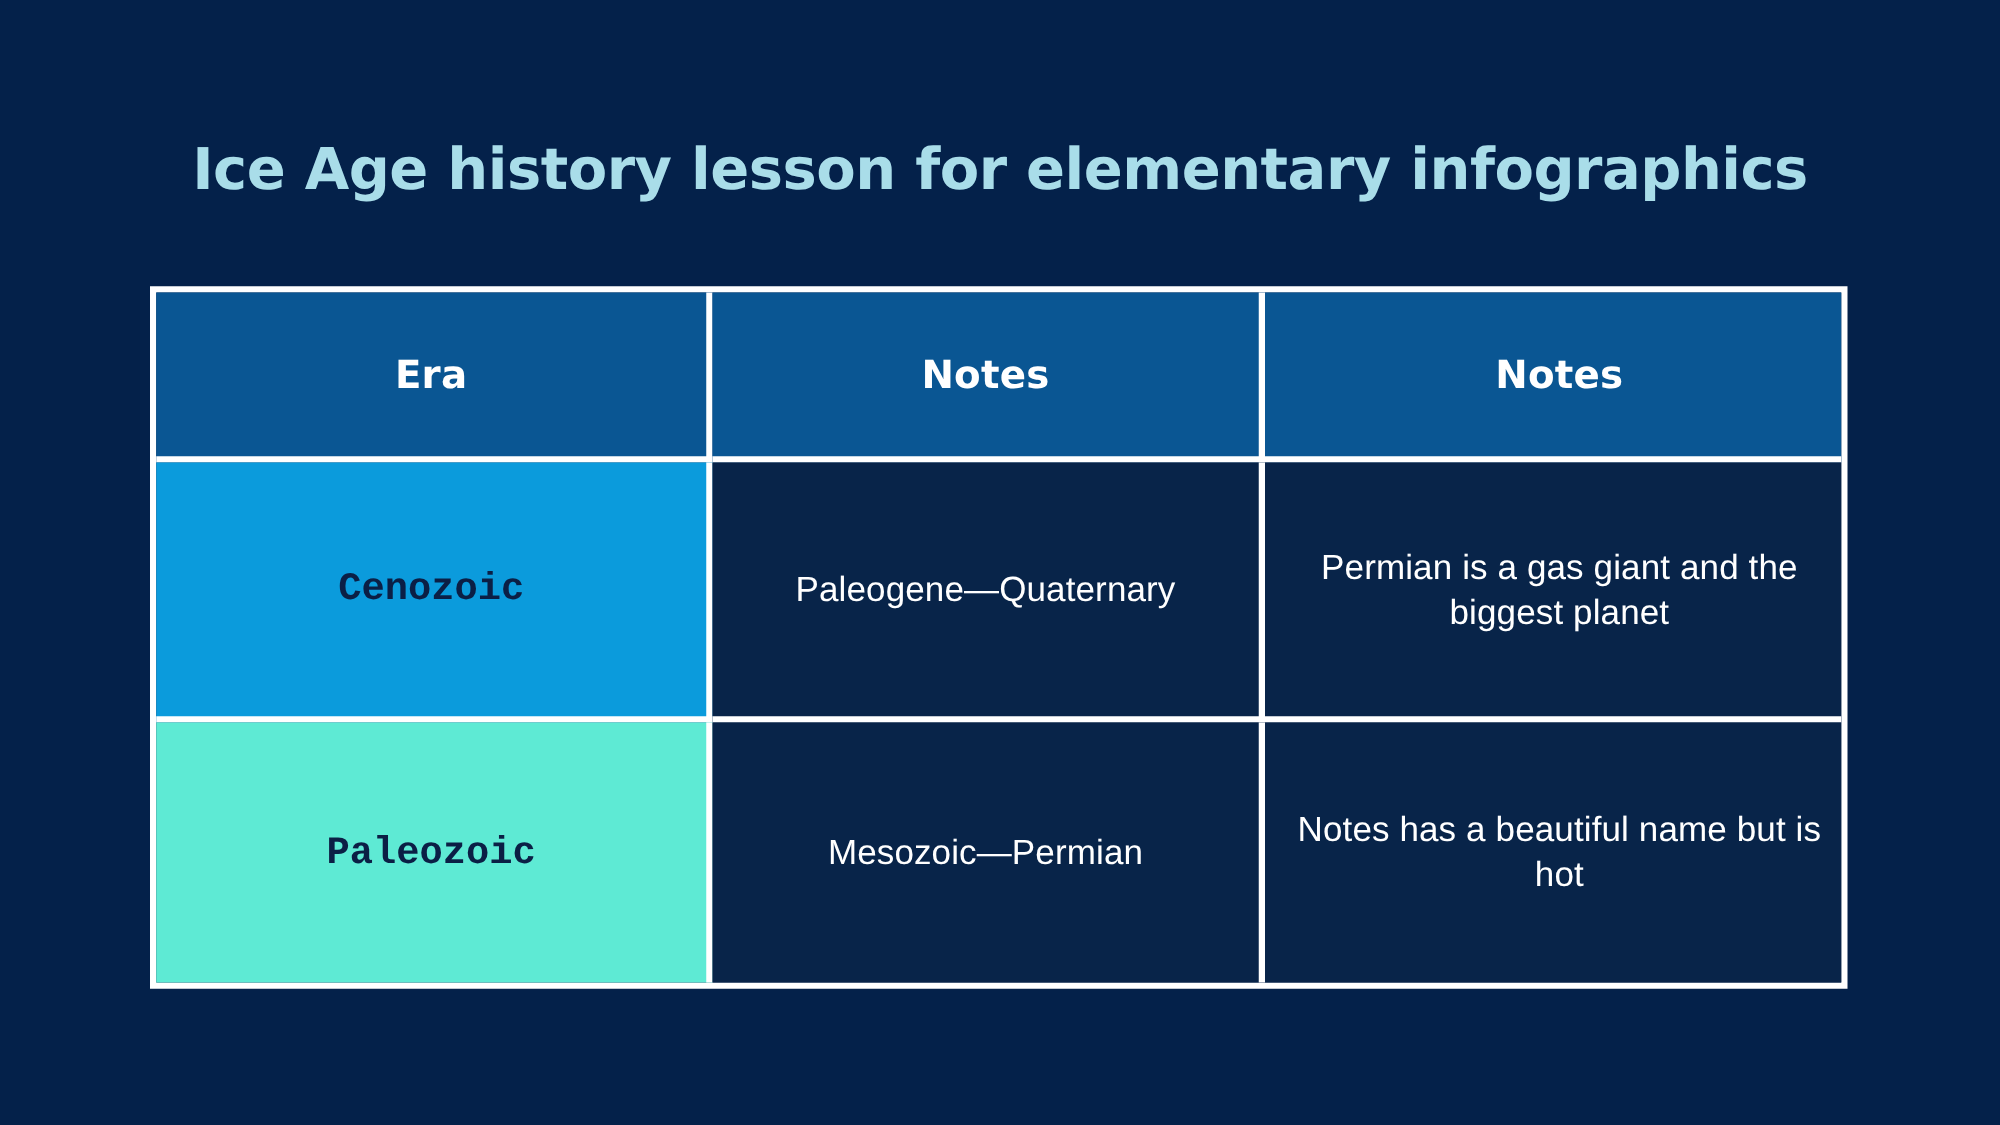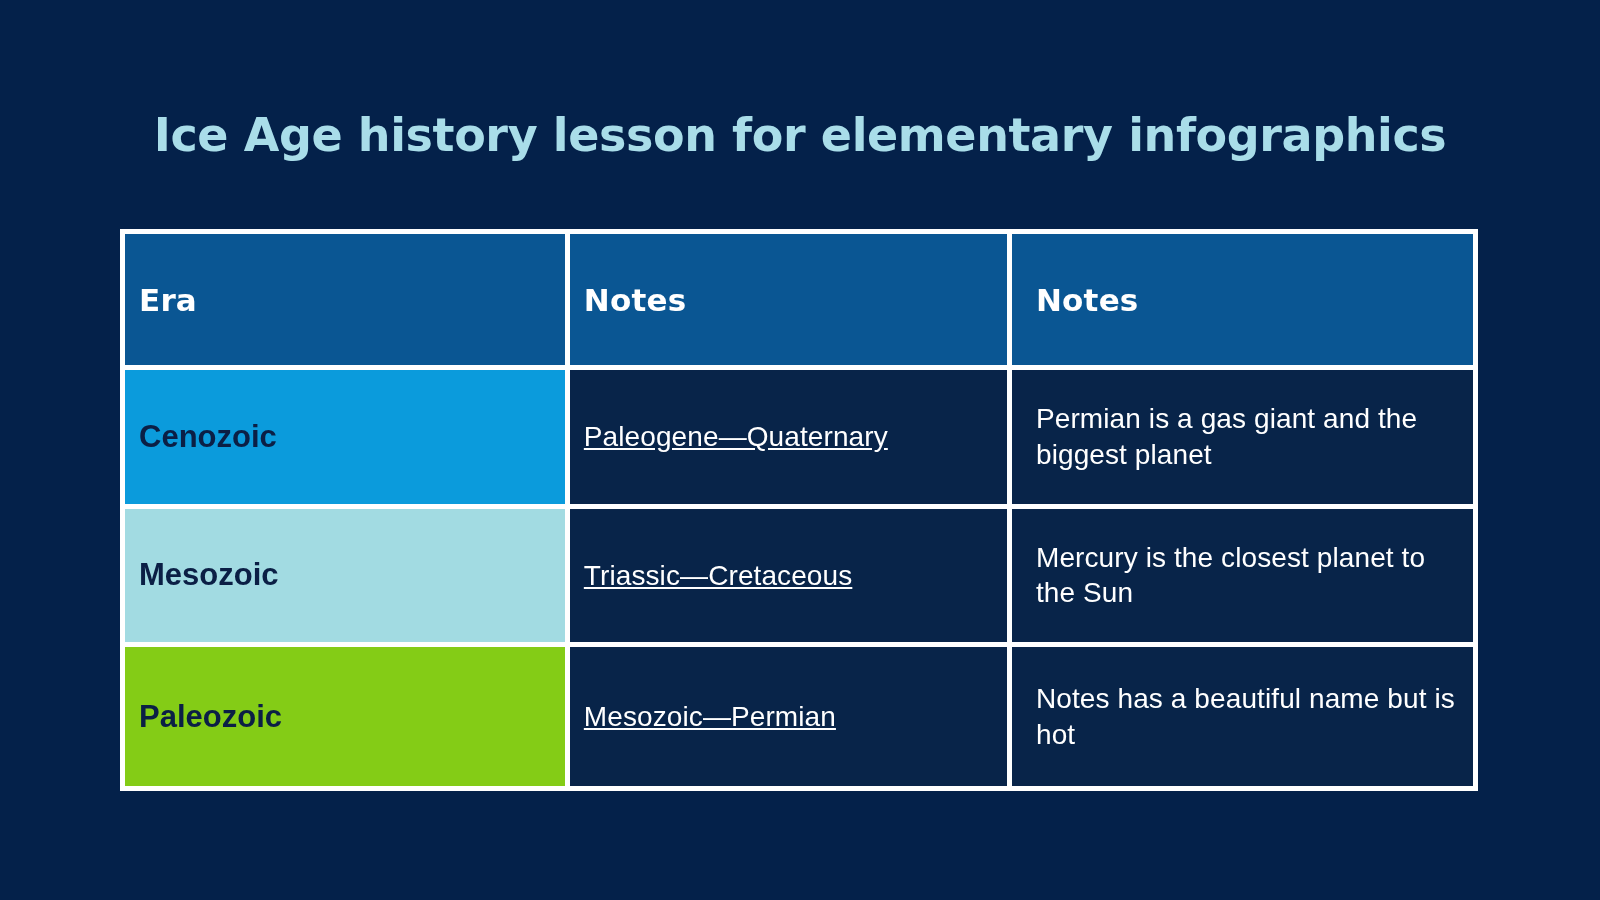--- a/index.html
+++ b/index.html
@@ -57,21 +57,21 @@
     table-layout: fixed;
   }
 
   .grid col.col-era    { width: 33.0%; }
   .grid col.col-period { width: 32.8%; }
   .grid col.col-notes  { width: 34.2%; }
 
   .grid td,
   .grid th {
     vertical-align: middle;
-    text-align: left;
+    text-align: center;
     padding: 6px 14px;
     border-right: 5px solid #ffffff;
     border-bottom: 5px solid #ffffff;
   }
 
   .grid td:last-child,
   .grid th:last-child { border-right: none; padding-left: 24px; }
 
   .grid tr:last-child td { border-bottom: none; }
 
@@ -81,41 +81,41 @@
     color: #ffffff;
     font-family: "DejaVu Sans", sans-serif;
     font-weight: bold;
     font-size: 31px;
     height: 136px;
     letter-spacing: 0.2px;
   }
 
   
   .cell-era {
-    font-family: Liberation Sans, sans-serif;
+    font-family: Liberation Mono, monospace;
     font-weight: bold;
     font-size: 31px;
     color: #0b1f45;
     height: 135px;
   }
   .era-1 { background: #0b9bdc; }
   .era-2 { background: #a2dbe2; }
-  .era-3 { background: #84cc16; }
+  .era-3 { background: #5eead4; }
 
   
   .cell-body {
     background: #082449;
     color: #ffffff;
     font-family: "Liberation Sans", sans-serif;
     font-weight: 300;
     font-size: 28px;
     line-height: 1.28;
   }
 
-  .cell-period { letter-spacing: 0.1px; text-decoration: underline; }
+  .cell-period { letter-spacing: 0.1px; }
   .cell-notes  { letter-spacing: 0.1px; }
 </style>
 </head>
 <body>
 
 <div class="slide">
 
   <h1 class="slide-title">Ice Age history lesson for elementary infographics</h1>
 
   <div class="table-wrap">
@@ -132,25 +132,20 @@
           <th>Notes</th>
         </tr>
       </thead>
       <tbody>
         <tr>
           <td class="cell-era era-1">Cenozoic</td>
           <td class="cell-body cell-period">Paleogene—Quaternary</td>
           <td class="cell-body cell-notes">Permian is a gas giant and the biggest planet</td>
         </tr>
         <tr>
-          <td class="cell-era era-2">Mesozoic</td>
-          <td class="cell-body cell-period">Triassic—Cretaceous</td>
-          <td class="cell-body cell-notes">Mercury is the closest planet to the Sun</td>
-        </tr>
-        <tr>
           <td class="cell-era era-3">Paleozoic</td>
           <td class="cell-body cell-period">Mesozoic—Permian</td>
           <td class="cell-body cell-notes">Notes has a beautiful name but is hot</td>
         </tr>
       </tbody>
     </table>
   </div>
 
 </div>
 

